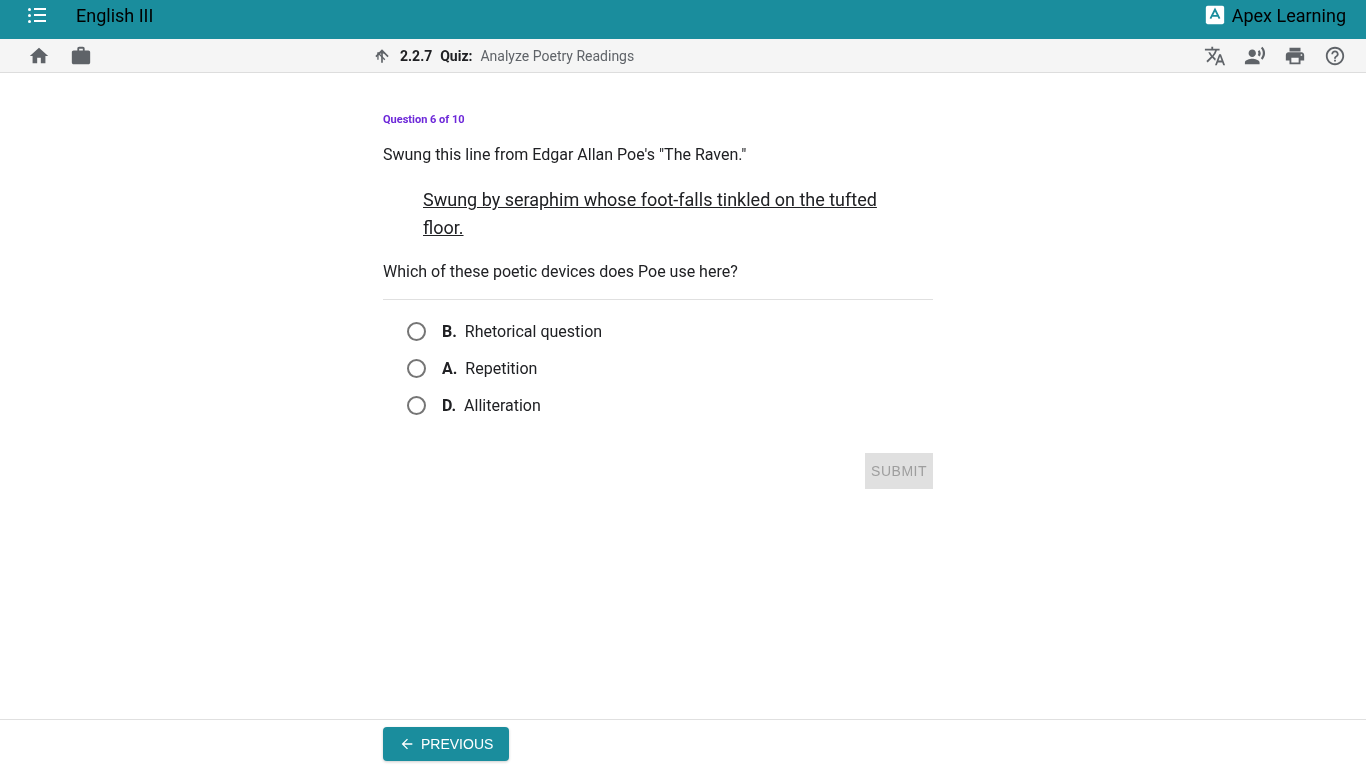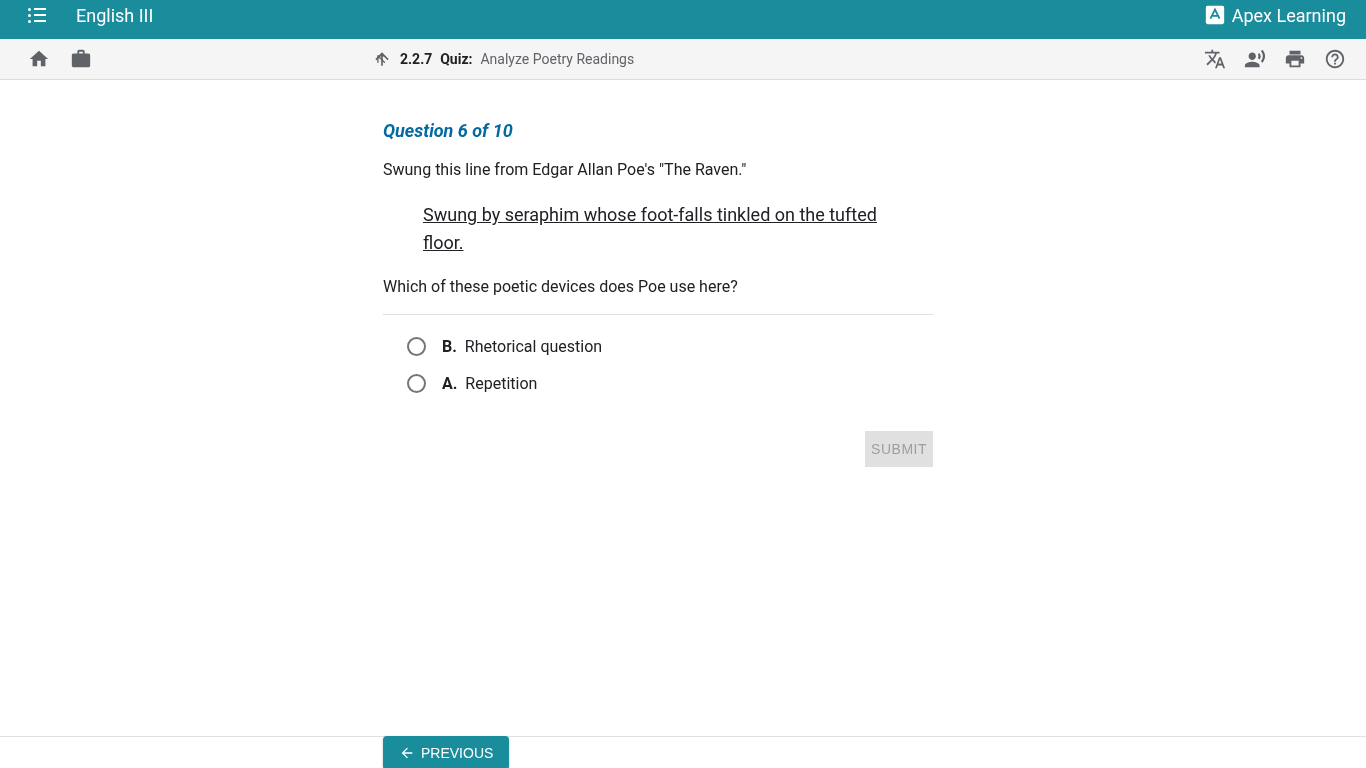--- a/index.html
+++ b/index.html
@@ -15,21 +15,21 @@
       overflow: hidden;
       position: relative;
     }
     .top-bar {
       height: 39px;
       background: #1a8d9d;
       display: flex;
       align-items: center;
       justify-content: space-between;
       padding: 0 20px 9px 28px;
-      color: #ffffff;
+      color: #000000;
       gap: 12px;
     }
     .top-bar-left {
       display: flex;
       align-items: center;
       gap: 30px;
     }
     .menu-icon {
       display: flex;
       flex-direction: column;
@@ -57,21 +57,21 @@
       font-weight: 400;
     }
     .brand {
       display: flex;
       align-items: center;
       gap: 6px;
       font-size: 18px;
       font-weight: 400;
     }
     .sub-bar {
-      height: 41px;
+      height: 34px;
       background: #f5f5f5;
       border-bottom: 1px solid #ddd;
       display: flex;
       align-items: center;
       justify-content: space-between;
       padding: 0 20px 0 28px;
     }
     .sub-bar-left {
       display: flex;
       align-items: center;
@@ -120,25 +120,24 @@
     .content {
       padding-top: 40px;
       display: flex;
       justify-content: center;
     }
     .question-container {
       width: 550px;
       margin-left: -50px;
     }
     .question-header {
-      font-size: 18px;
+      font-size: 11px;
       font-weight: 700;
-      color: #0369a1;
+      color: #6d28d9;
       margin-bottom: 18px;
-      font-style: italic;
     }
     .question-intro {
       font-size: 16px;
       color: #202124;
       margin-bottom: 20px;
       line-height: 1.4;
     }
     .quote {
       font-size: 18px;
       color: #202124;
@@ -195,21 +194,21 @@
       font-size: 14px;
       font-weight: 500;
       letter-spacing: 0.5px;
       cursor: not-allowed;
     }
     .bottom-bar {
       position: absolute;
       bottom: 0;
       left: 0;
       right: 0;
-      height: 32px;
+      height: 49px;
       border-top: 1px solid #e0e0e0;
       display: flex;
       align-items: center;
       padding-left: 383px;
       background: white;
     }
     .prev-btn {
       background: #1a8d9d;
       color: white;
       border: none;
@@ -325,20 +324,27 @@
           &nbsp;<span>Rhetorical question</span>
         </div>
       </div>
       <div class="option">
         <div class="radio"></div>
         <div class="option-text">
           <span class="option-letter">A.</span>
           &nbsp;<span>Repetition</span>
         </div>
       </div>
+      <div class="option">
+        <div class="radio"></div>
+        <div class="option-text">
+          <span class="option-letter">D.</span>
+          &nbsp;<span>Alliteration</span>
+        </div>
+      </div>
     </div>
     <div class="submit-area">
       <button class="submit-btn" disabled="">SUBMIT</button>
     </div>
   </div>
 </div>
 
 <div class="bottom-bar">
   <button class="prev-btn">
     <svg viewBox="0 0 24 24" fill="white">

